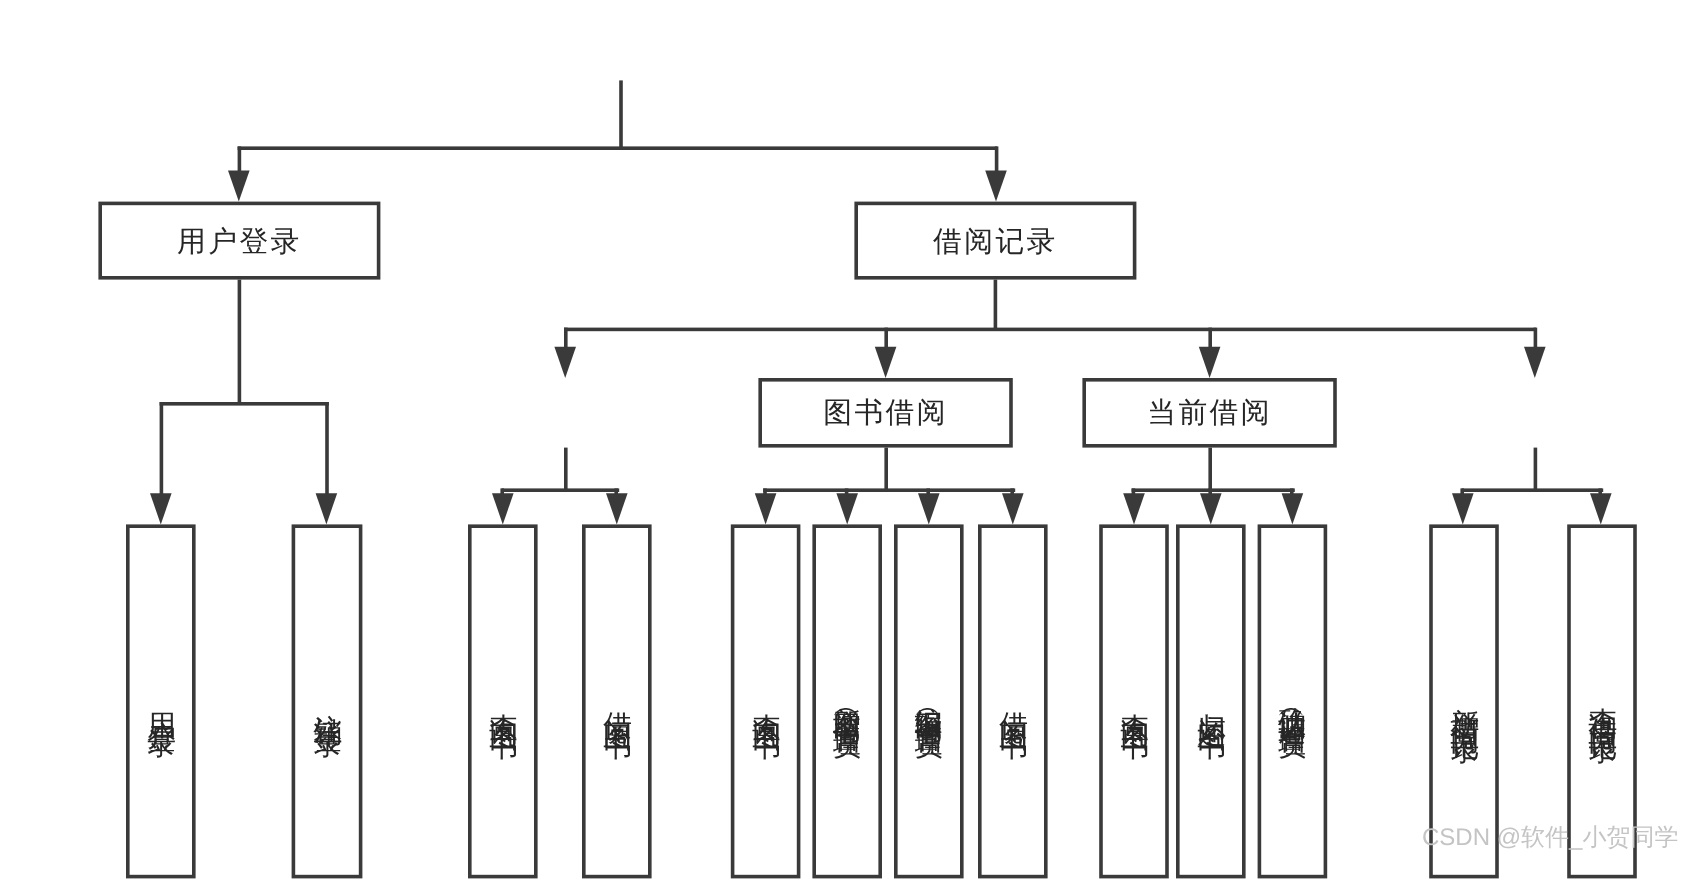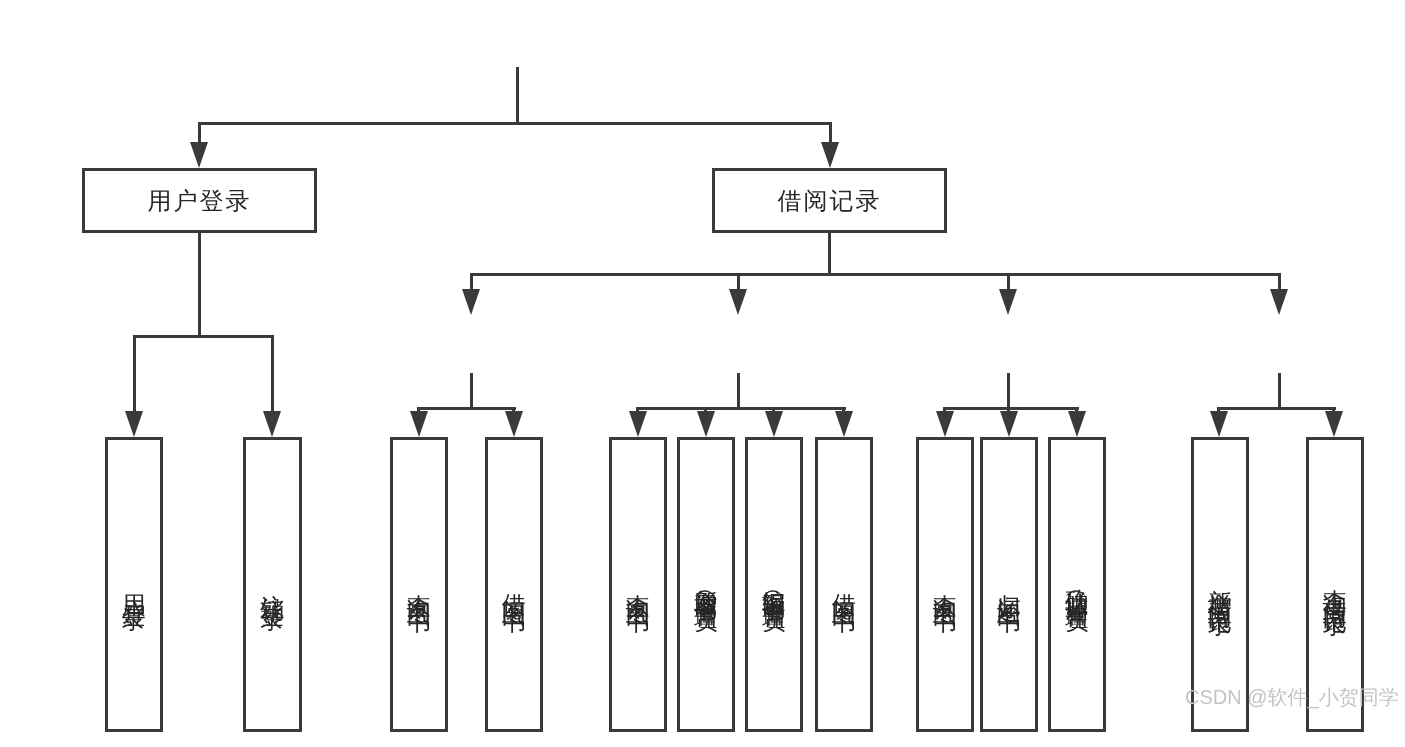--- a/index.html
+++ b/index.html
@@ -43,20 +43,26 @@
 <div class="stage">
 
 
   <div class="node h-node" style="left:82px;top:168px;width:235px;height:65px">
     <span>用户登录</span>
   </div>
   <div class="node h-node" style="left:712px;top:168px;width:235px;height:65px">
     <span>借阅记录</span>
   </div>
 
+  <div class="node h-node" style="left:632px;top:315px;width:212px;height:58px">
+    <span>图书借阅</span>
+  </div>
+  <div class="node h-node" style="left:902px;top:315px;width:212px;height:58px">
+    <span>当前借阅</span>
+  </div>
 
   <div class="node v-node" style="left:105px;top:437px;width:58px;height:295px">
     <span>用户登录</span>
   </div>
   <div class="node v-node" style="left:243px;top:437px;width:59px;height:295px">
     <span>注销登录</span>
   </div>
   <div class="node v-node" style="left:390px;top:437px;width:58px;height:295px">
     <span>查询图书</span>
   </div>

